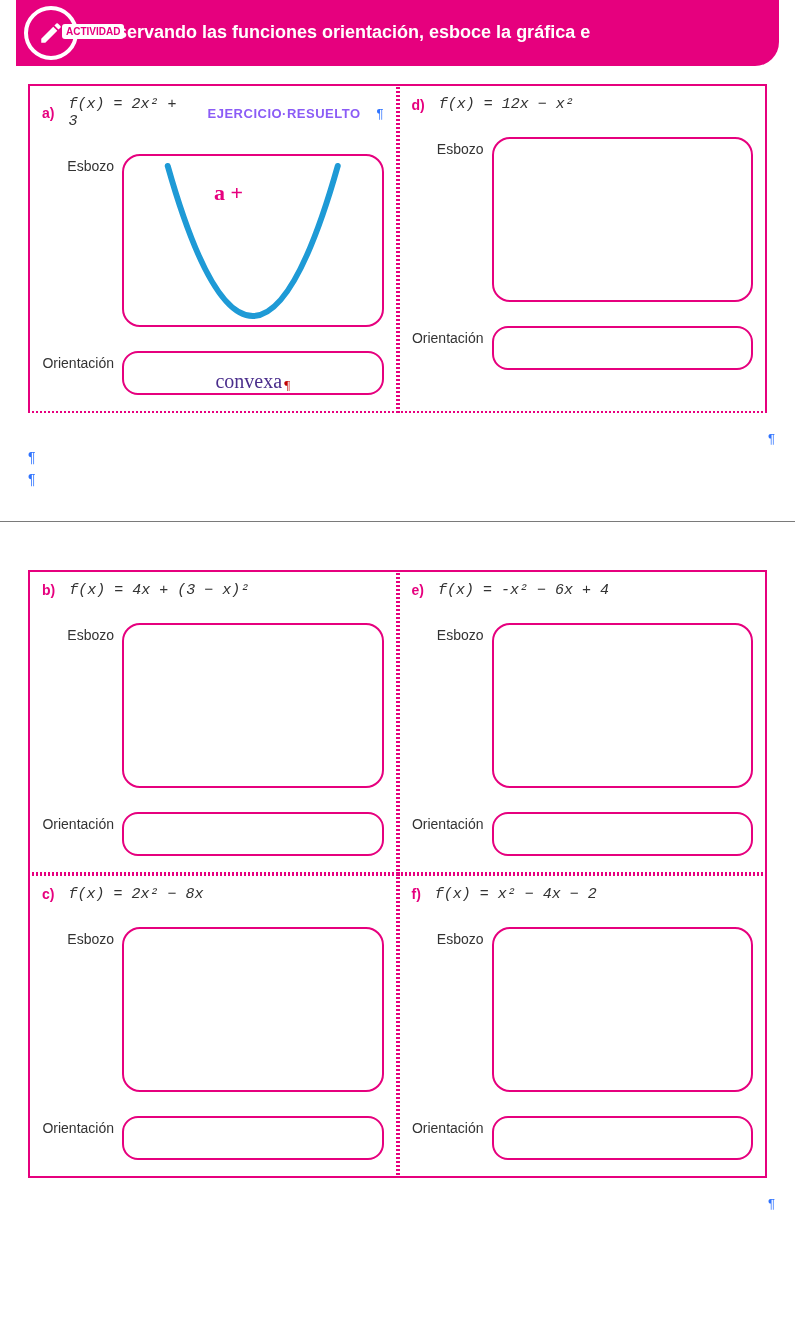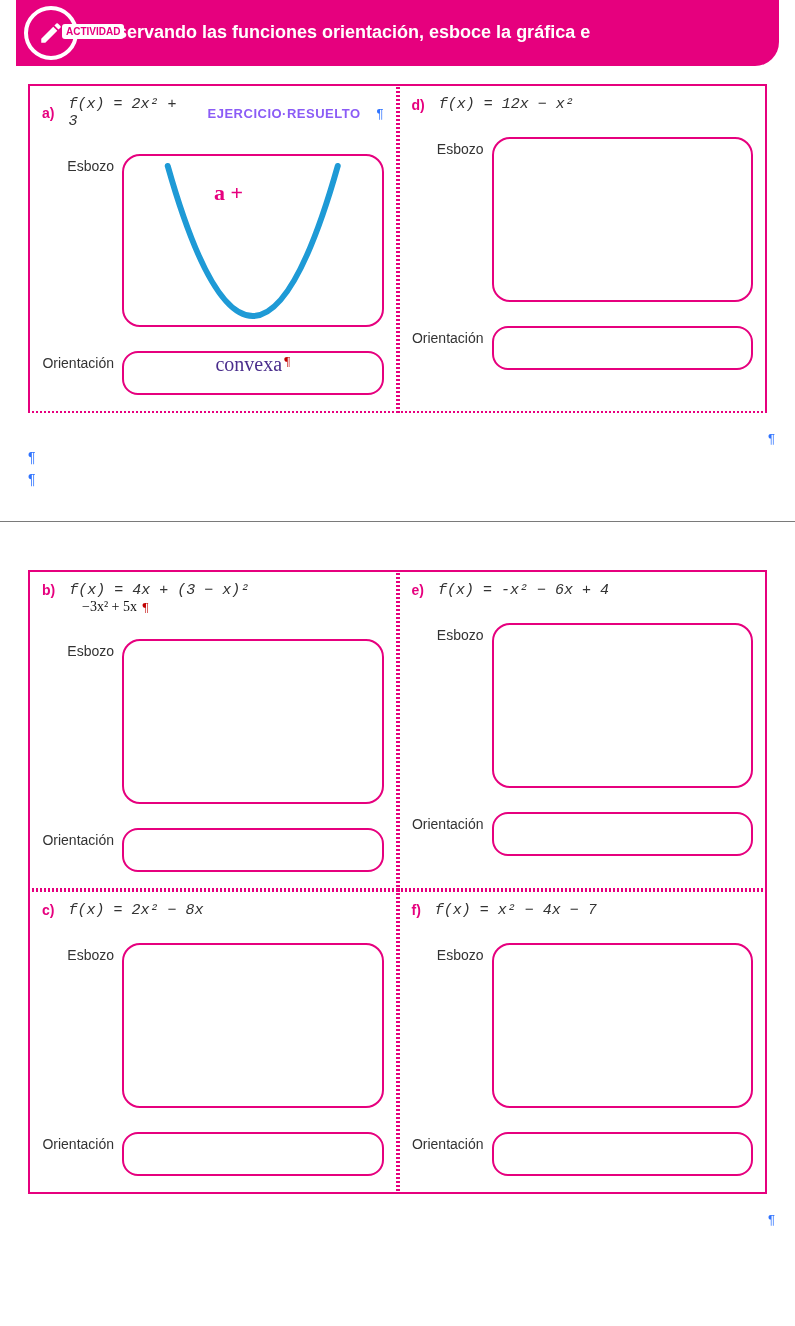--- a/index.html
+++ b/index.html
@@ -44,21 +44,21 @@
     .sub-eq { font-family:'Cambria Math','Times New Roman',serif; font-size:14px; color:#111; margin-left:40px; }
 
     .row-block { display:flex; align-items:flex-start; margin-top:24px; }
     .row-label { width:80px; text-align:right; padding-right:8px; font-size:14px; color:#333; padding-top:4px;}
     .big-box {
       flex:1; min-height:165px; border:2.5px solid #e6007e; border-radius:18px;
       position:relative; overflow:hidden;
     }
     .small-box {
       flex:1; min-height:44px; border:2.5px solid #e6007e; border-radius:16px;
-      display:flex; align-items:flex-start; justify-content:center;
+      display:flex; align-items:flex-end; justify-content:center;
       font-family:'Comic Sans MS',cursive; font-size:20px; color:#4a2d8c;
     }
     .a-plus { position:absolute; top:24px; left:90px; color:#e6007e; font-family:'Comic Sans MS',cursive; font-size:22px; font-weight:bold; }
 
     .paragraph-marks { padding-left:28px; color:#2f73ff; font-size:14px; line-height:1.6; }
     .page-break { border-top:1px solid #7a7a7a; margin:30px 0 30px 0; }
     .trail-pilcrow { text-align:right; padding-right:20px; color:#2f73ff; font-size:13px; }
   </style>
 </head>
 <body>
@@ -131,24 +131,20 @@
 <div class="page-break"></div>
 
 <div class="worksheet">
   <div class="grid-top">
 
     <div class="cell cell-mid-left">
       <div class="eq-row">
         <span class="eq-letter">b)</span>
         <span class="eq-text">f(x) = 4x + (3 − x)²</span>
       </div>
-      <div class="sub-eq">
-        <span>−3x² + 5x</span>
-        <span class="red-pilcrow">¶</span>
-      </div>
       <div class="row-block">
         <div class="row-label">Esbozo</div>
         <div class="big-box"></div>
       </div>
       <div class="row-block">
         <div class="row-label">Orientación</div>
         <div class="small-box"></div>
       </div>
     </div>
 
@@ -180,21 +176,21 @@
       </div>
       <div class="row-block">
         <div class="row-label">Orientación</div>
         <div class="small-box"></div>
       </div>
     </div>
 
     <div class="cell cell-bot-right" style="border-top:2px dotted #e6007e;">
       <div class="eq-row">
         <span class="eq-letter">f)</span>
-        <span class="eq-text">f(x) = x² − 4x − 7</span>
+        <span class="eq-text">f(x) = x² − 4x − 2</span>
       </div>
       <div class="row-block">
         <div class="row-label">Esbozo</div>
         <div class="big-box"></div>
       </div>
       <div class="row-block">
         <div class="row-label">Orientación</div>
         <div class="small-box"></div>
       </div>
     </div>

